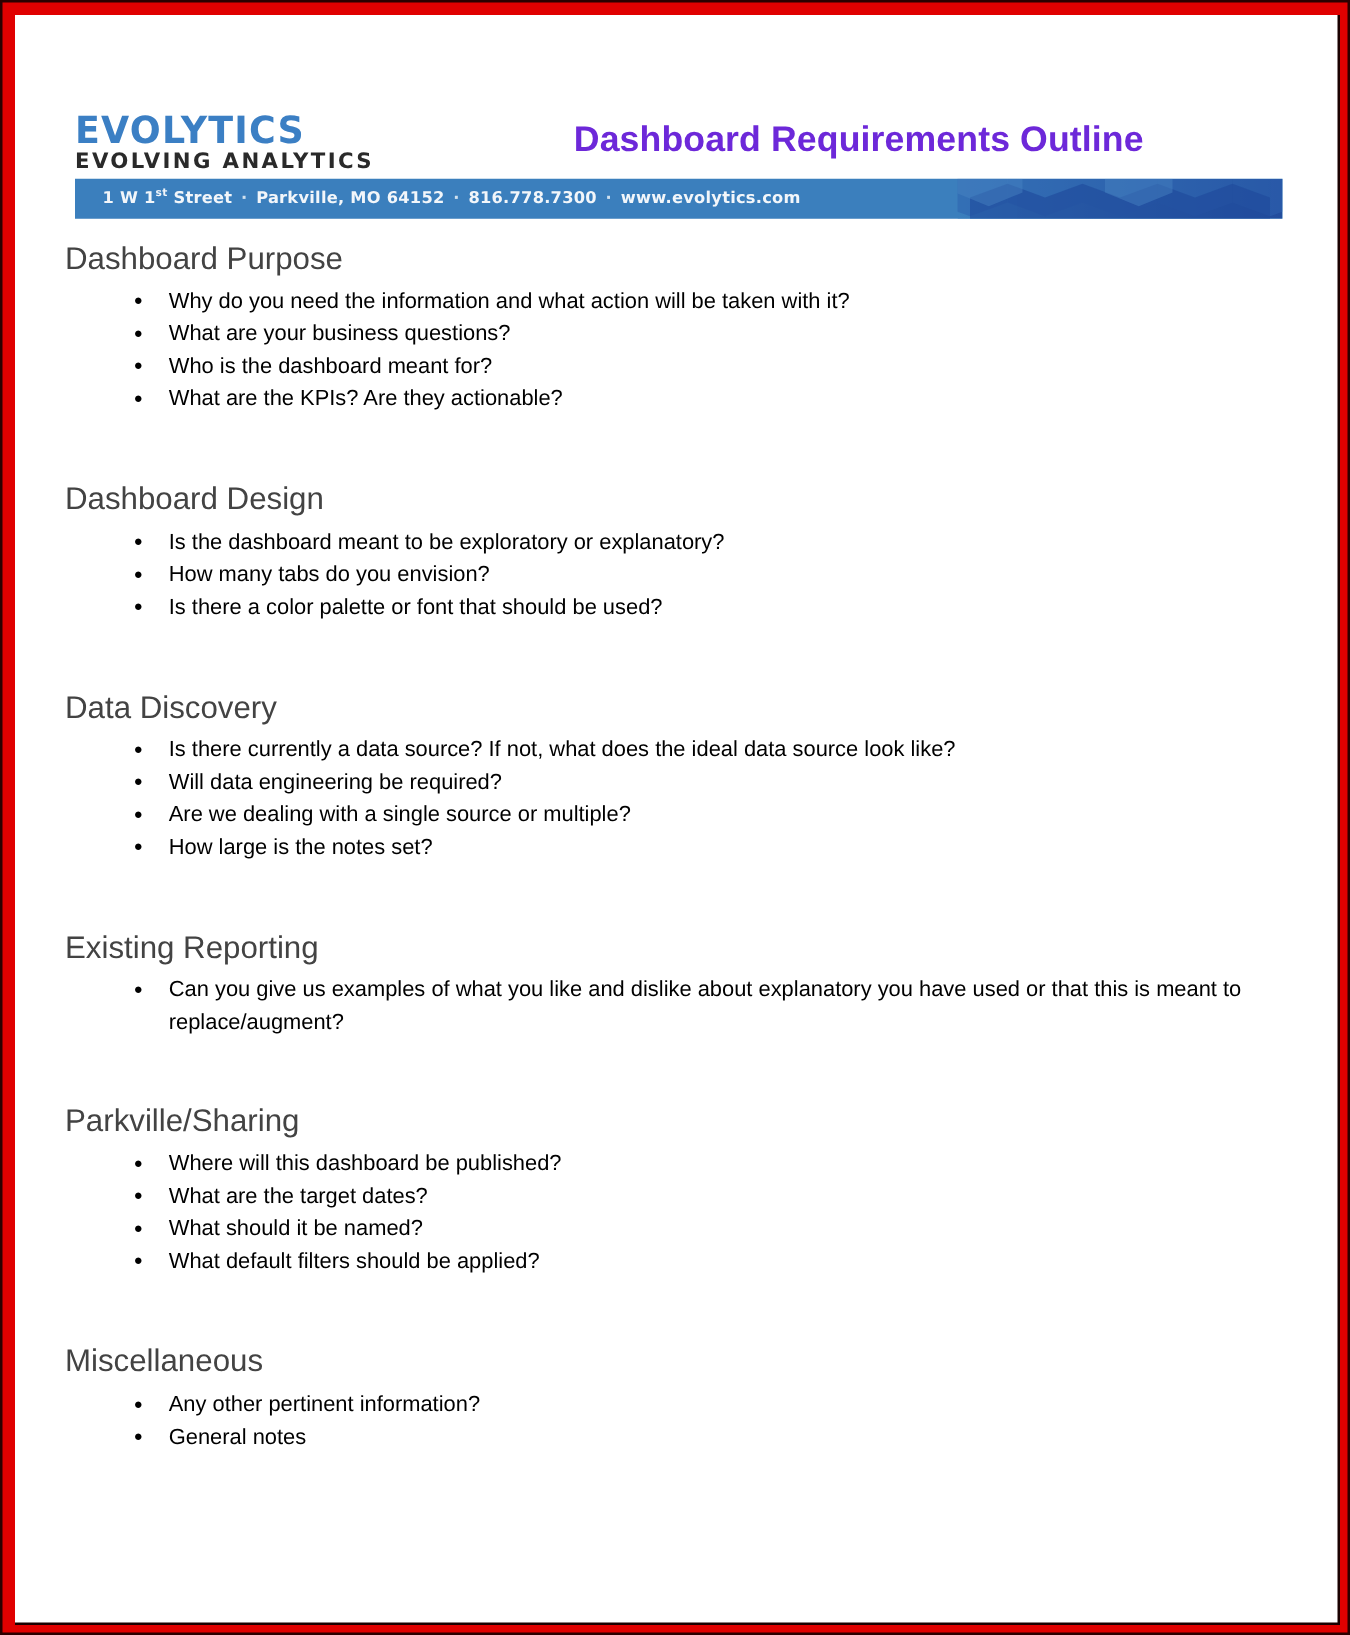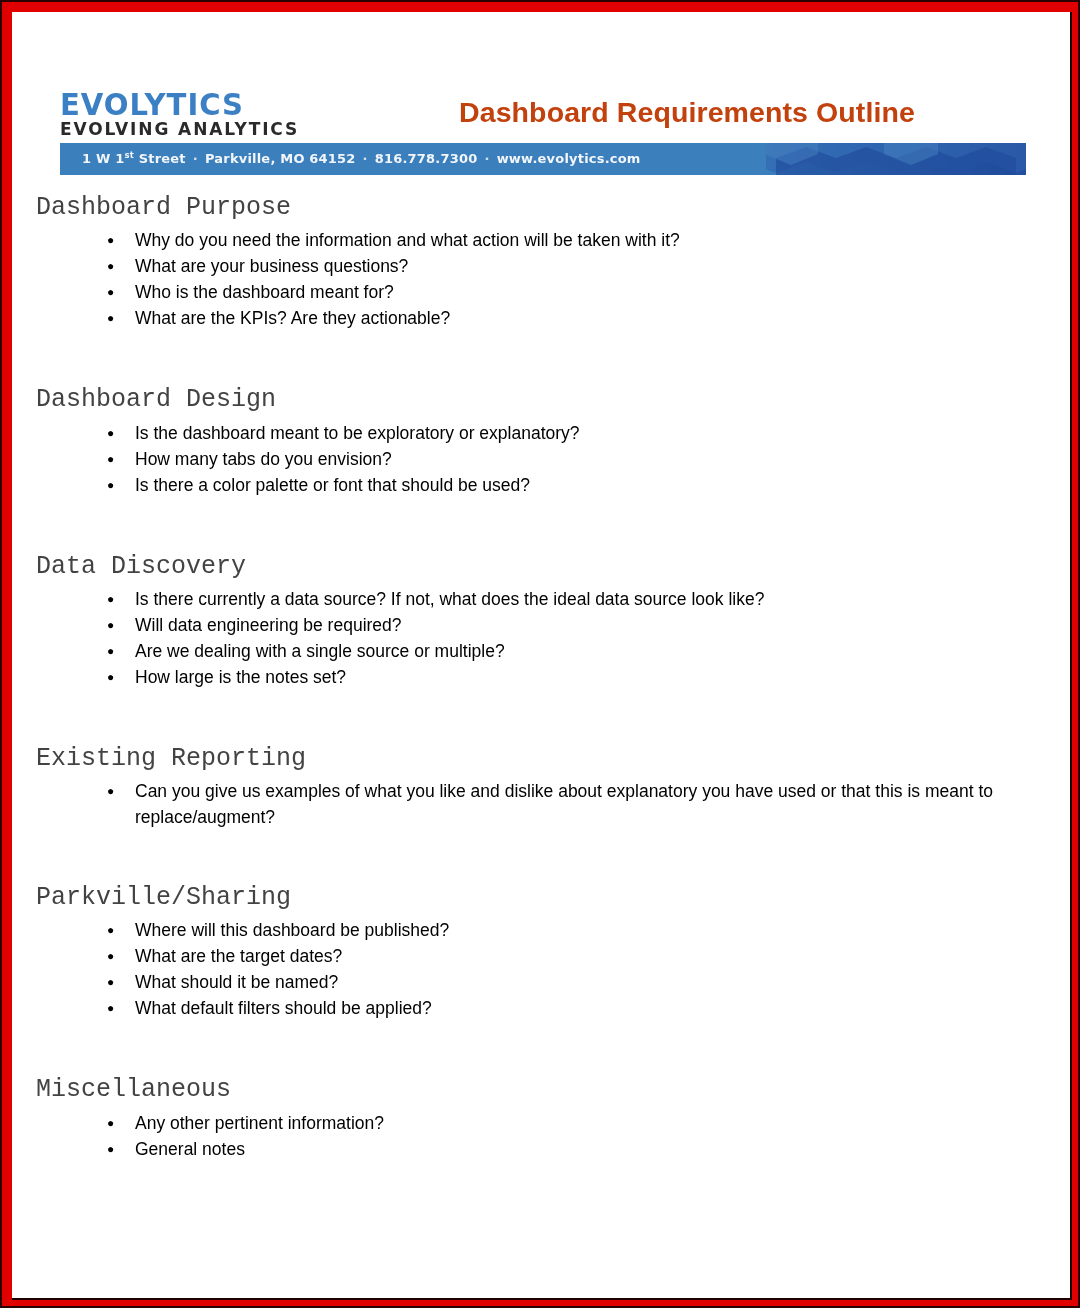--- a/index.html
+++ b/index.html
@@ -72,21 +72,21 @@
   }
   #doc-title {
     position: absolute;
     left: 330px;
     top: 84px;
     width: 690px;
     text-align: center;
     font-family: "Liberation Sans", sans-serif;
     font-weight: bold;
     font-size: 28.5px;
-    color: #c2410c;
+    color: #6d28d9;
     letter-spacing: 0.1px;
     white-space: nowrap;
   }
 
   
   #address-bar {
     position: absolute;
     left: 48px;
     top: 131px;
     width: 966px;
@@ -131,24 +131,24 @@
   #content {
     position: absolute;
     left: 0;
     top: 180px;
     width: 1060px;
   }
   .section {
     position: relative;
   }
   .section-heading {
-    font-family: Liberation Mono, monospace;
+    font-family: Liberation Sans, sans-serif;
     font-size: 25px;
     color: #434343;
-    margin: 0 0 4px 24px;
+    margin: 0 0 4px 40px;
     font-weight: normal;
     line-height: 1.25;
   }
   ul.bullets {
     list-style: none;
     margin: 0;
     padding: 0;
   }
   ul.bullets li {
     position: relative;

